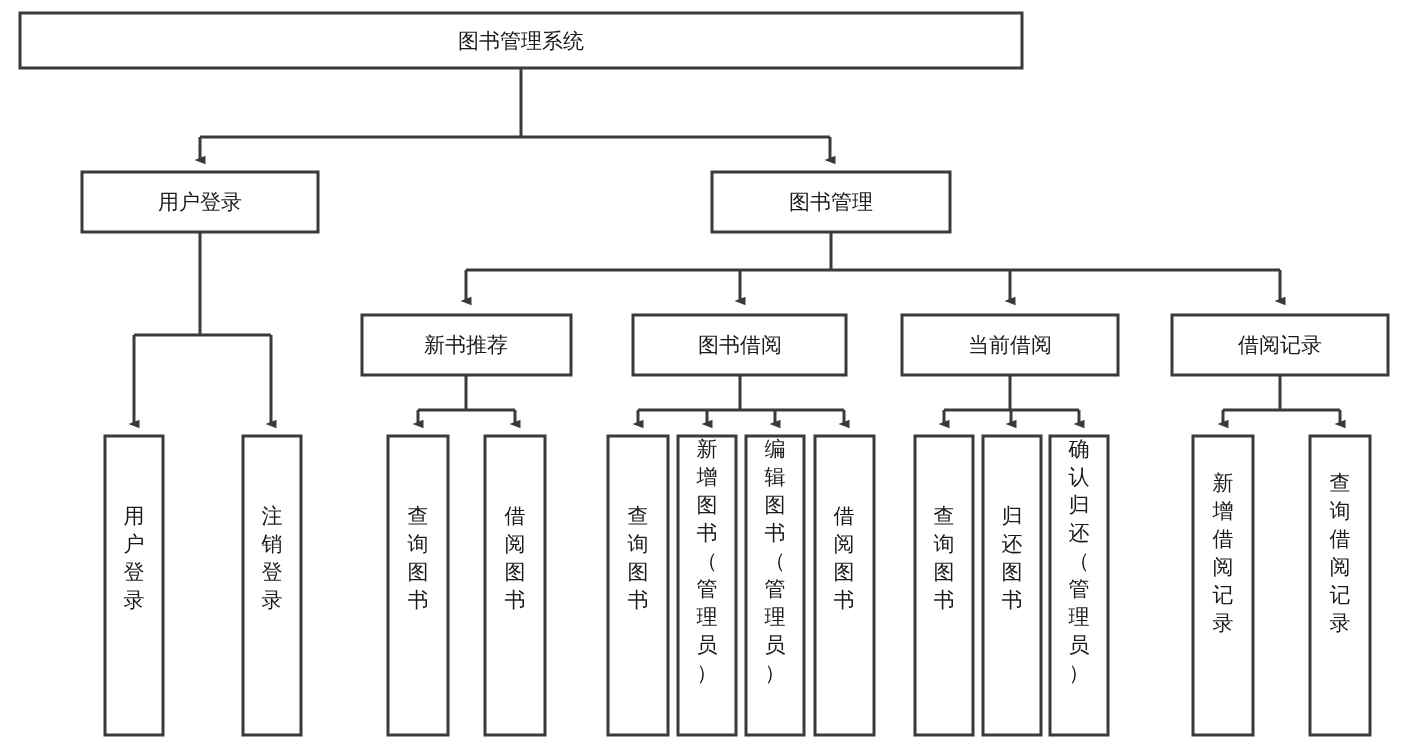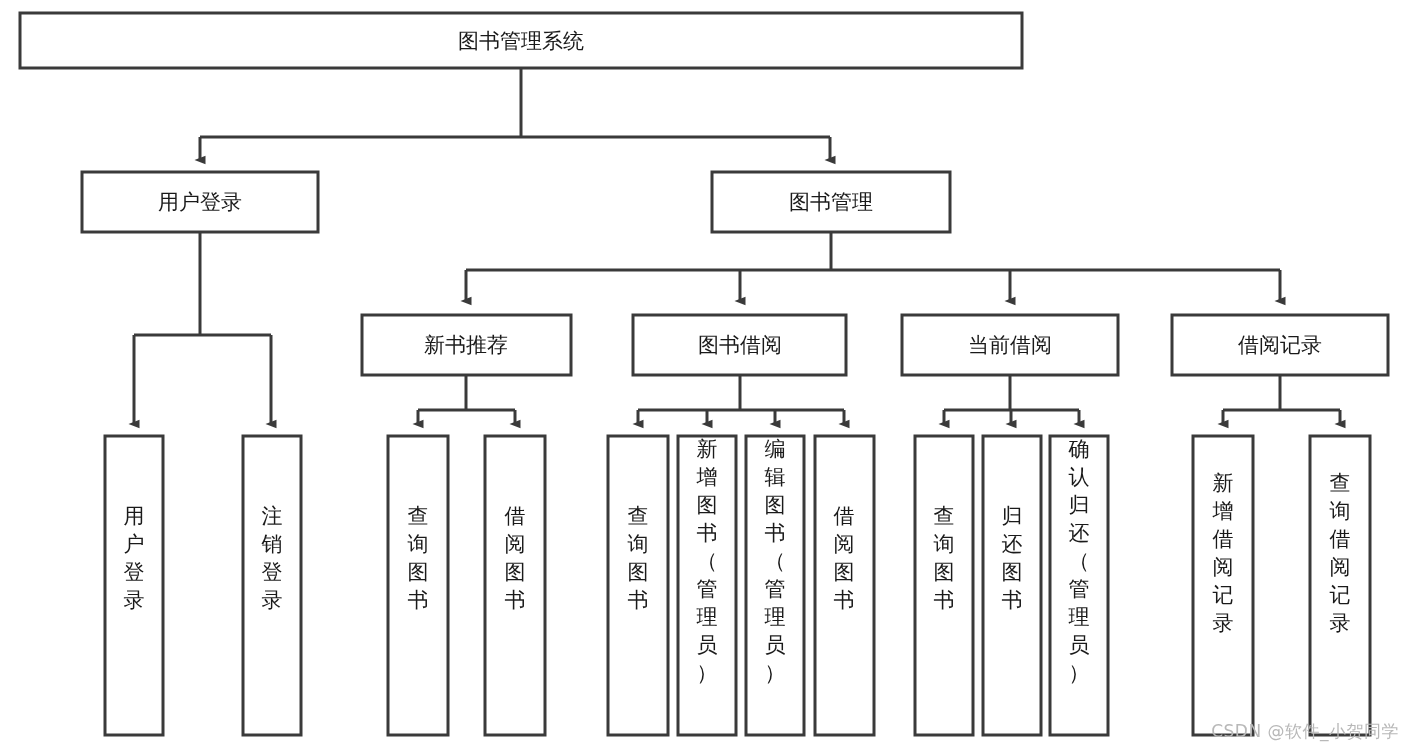--- a/index.html
+++ b/index.html
@@ -182,14 +182,13 @@
     <g>
       <rect class="node-rect" x="1193" y="436" width="60" height="299"></rect>
       <text class="leaf-label"><tspan x="1223" y="490">新</tspan><tspan x="1223" y="518">增</tspan><tspan x="1223" y="546">借</tspan><tspan x="1223" y="574">阅</tspan><tspan x="1223" y="602">记</tspan><tspan x="1223" y="630">录</tspan></text>
     </g>
     <g>
       <rect class="node-rect" x="1310" y="436" width="60" height="299"></rect>
       <text class="leaf-label"><tspan x="1340" y="490">查</tspan><tspan x="1340" y="518">询</tspan><tspan x="1340" y="546">借</tspan><tspan x="1340" y="574">阅</tspan><tspan x="1340" y="602">记</tspan><tspan x="1340" y="630">录</tspan></text>
     </g>
   </svg>
 
-  <div class="watermark">CSDN @软件_小贺同学</div>
 </div>
 
 </body></html>

